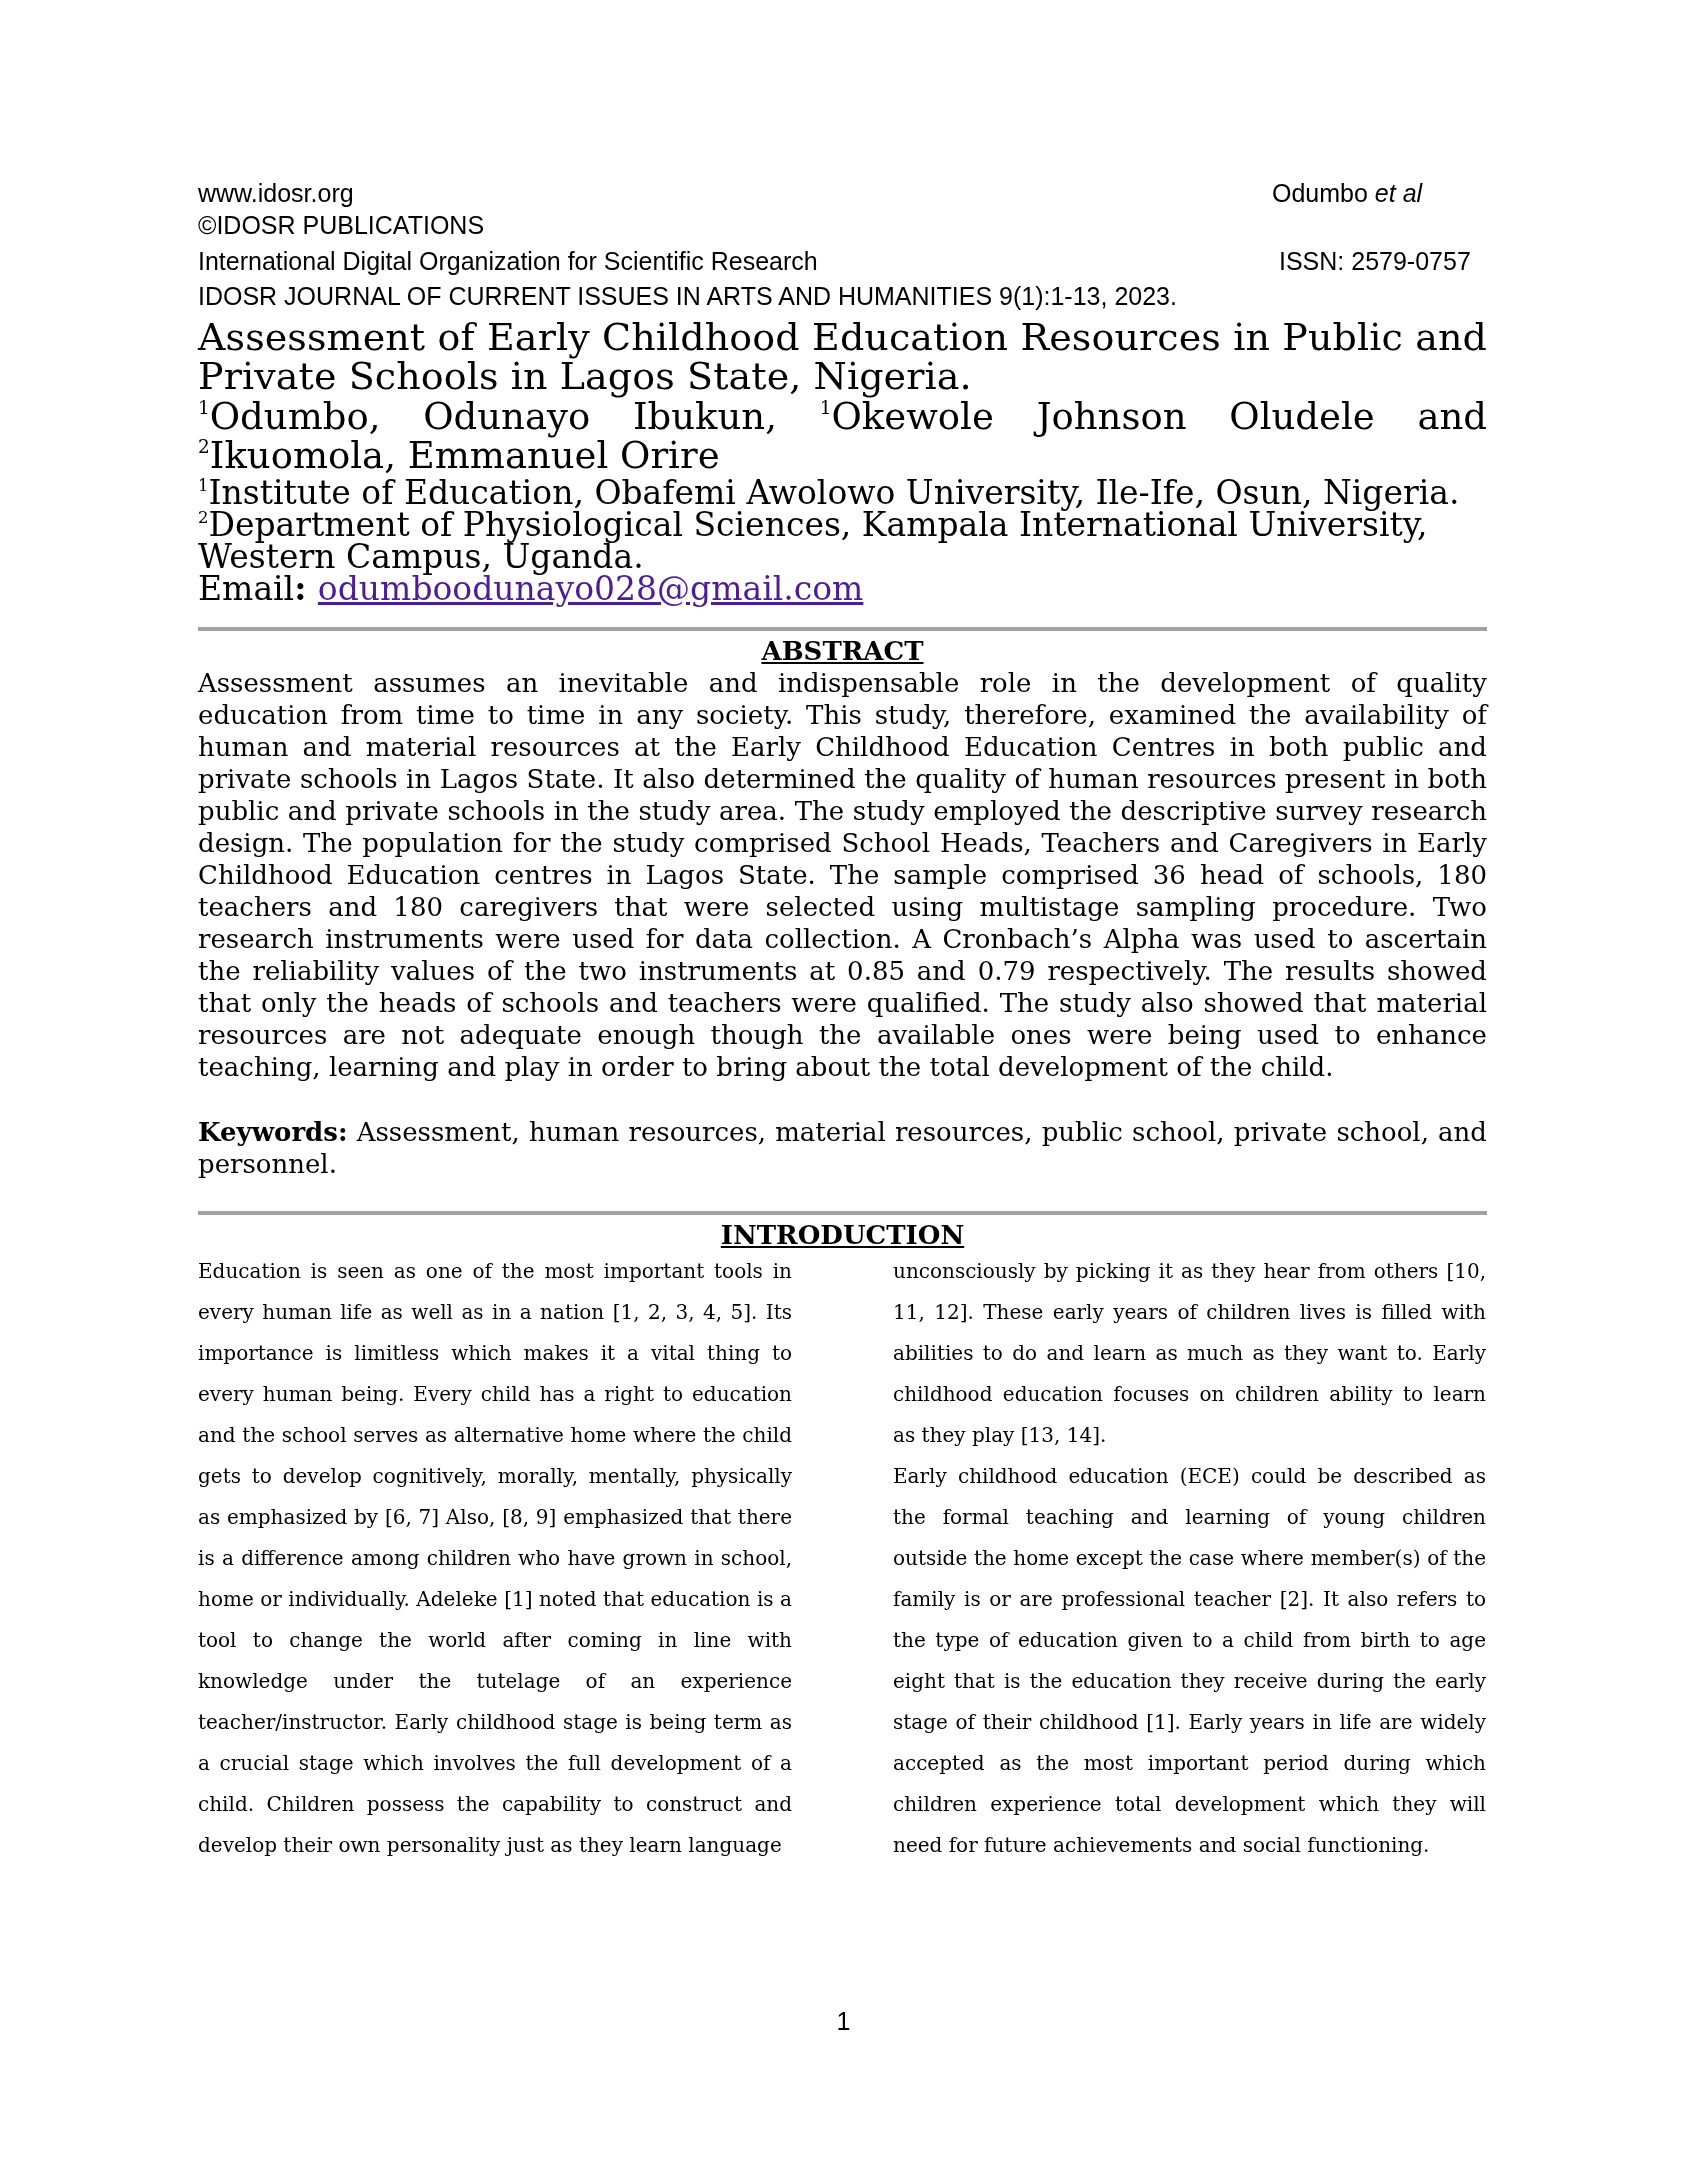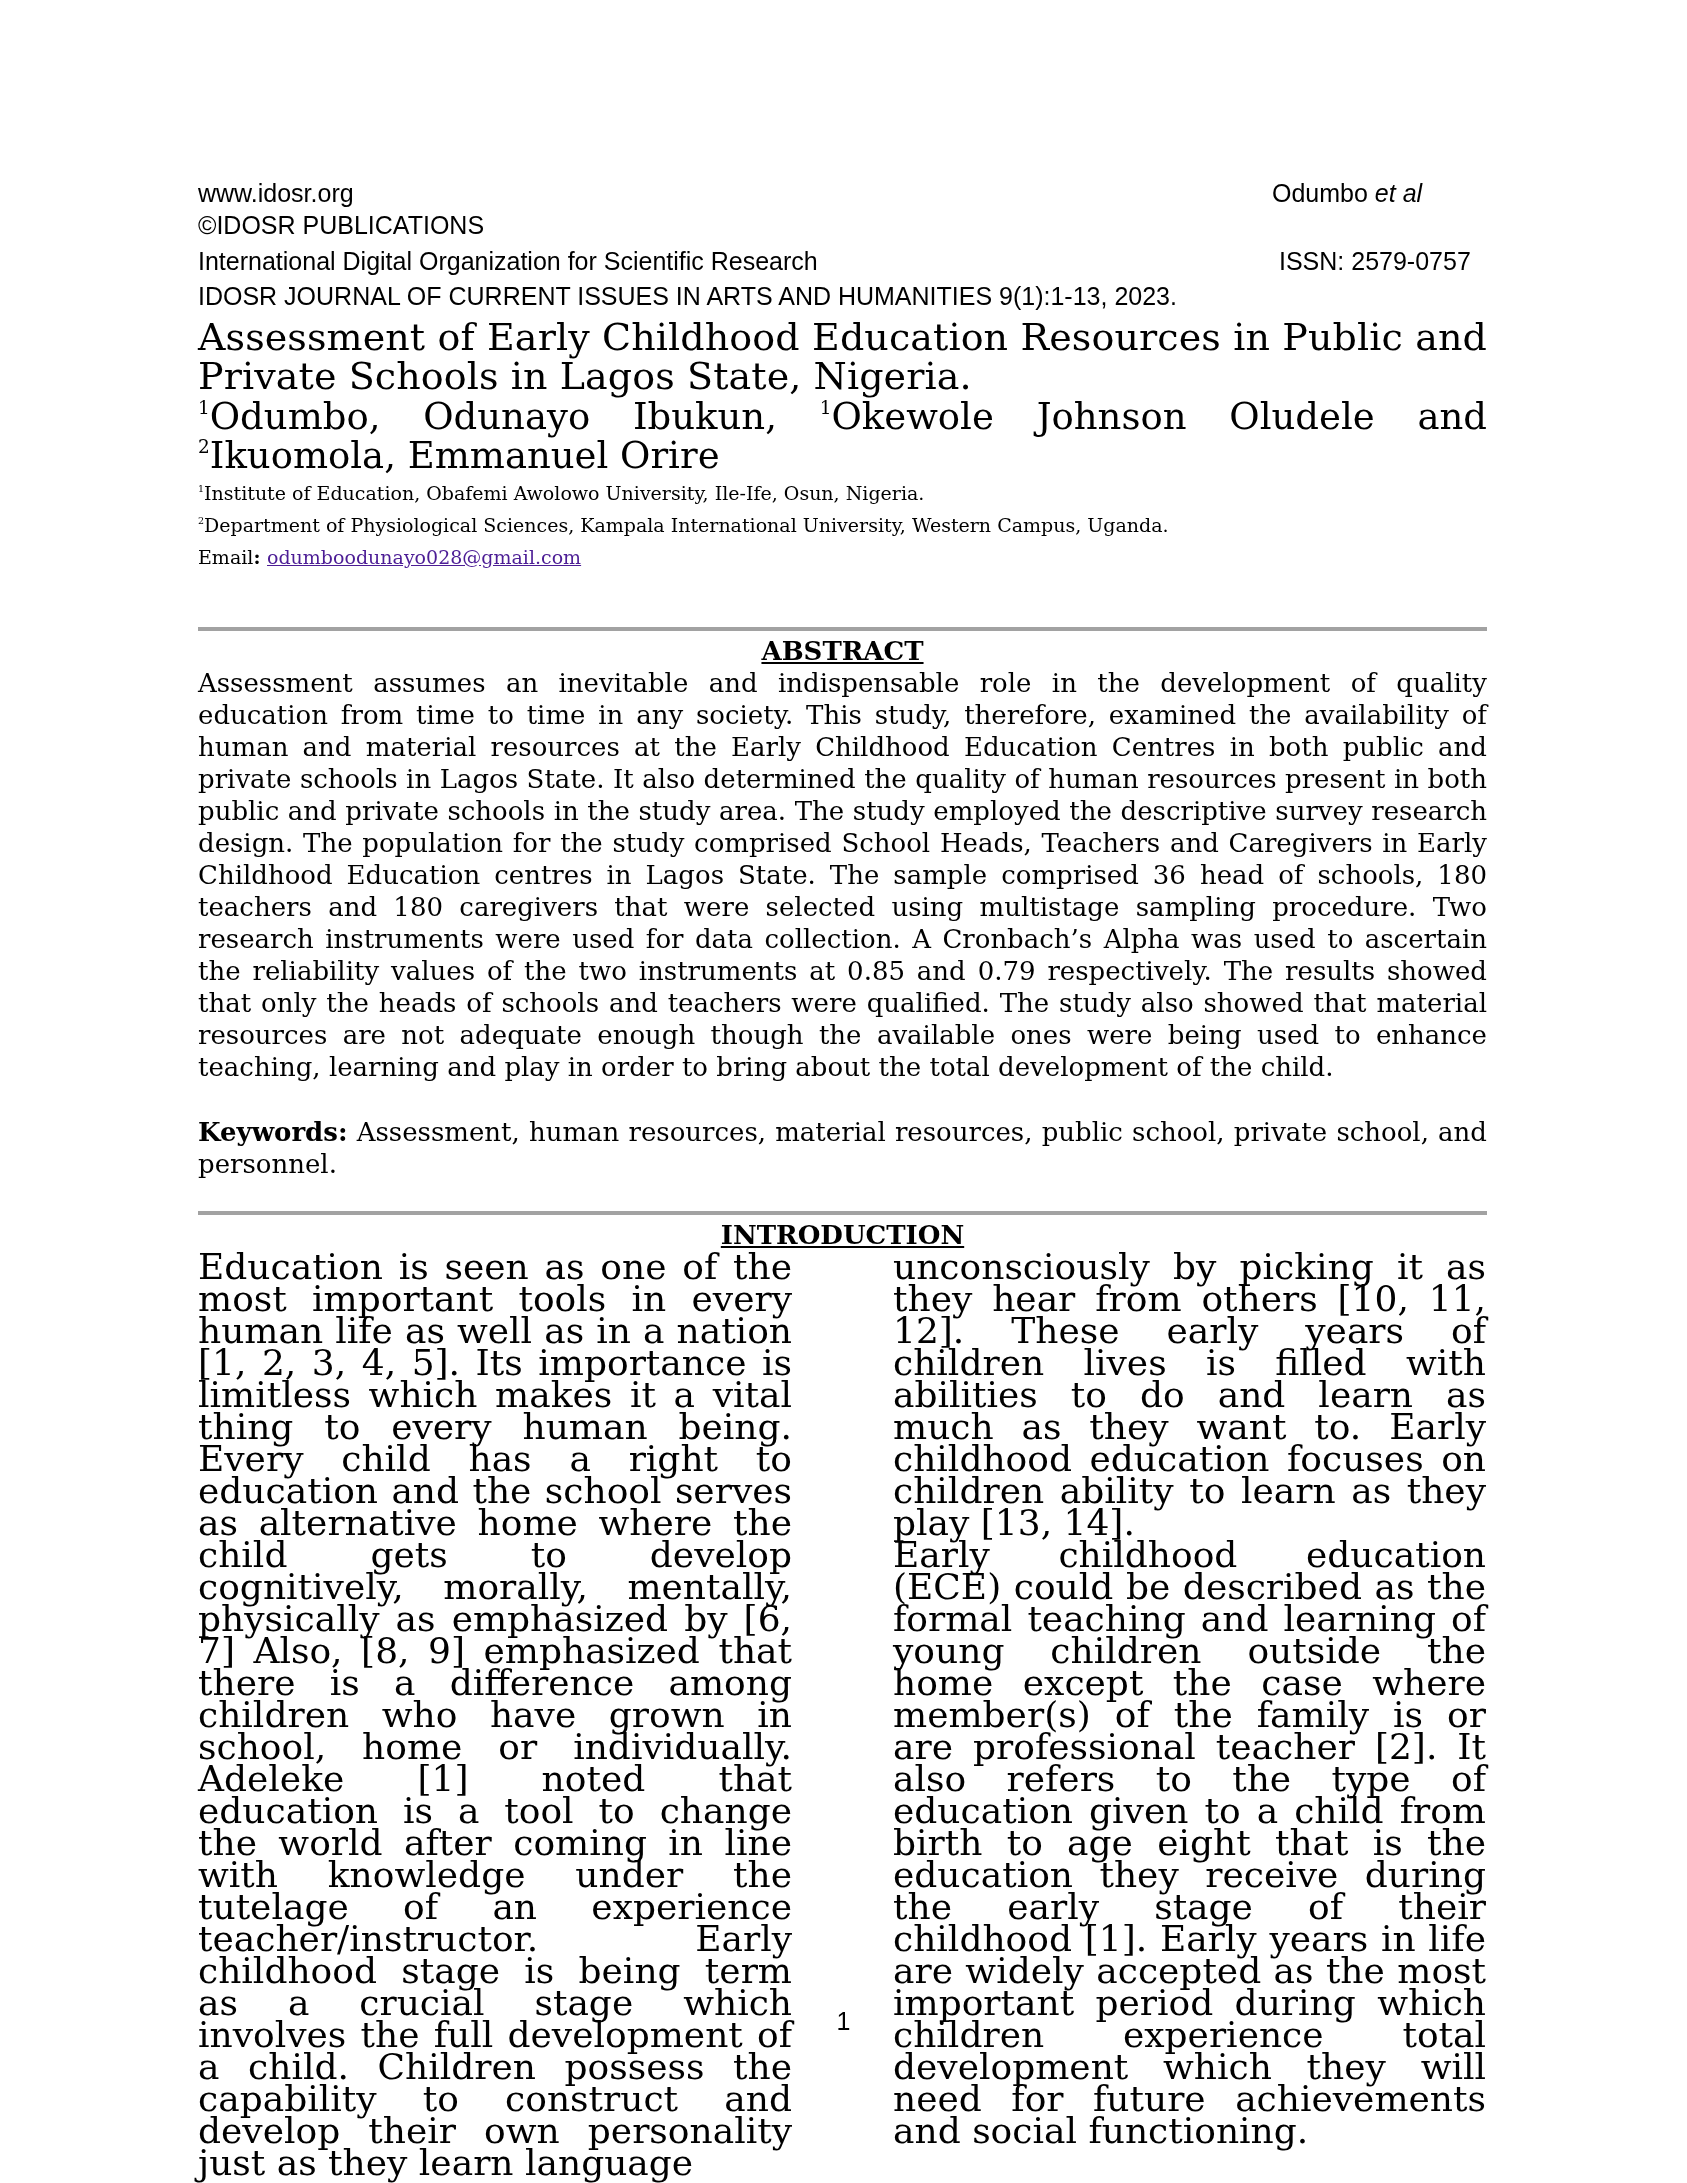--- a/index.html
+++ b/index.html
@@ -15,39 +15,39 @@
   .hdr-1 .right { left: 1074px; }
   .hdr-3 .right { left: 1081px; }
   .ital { font-style: italic; }
 
   .serif { font-family: "DejaVu Serif", "Liberation Serif", serif; }
 
   .title { position: absolute; left: 0; top: 318px; width: 1289px; font-size: 38px; line-height: 39px; text-align: justify; text-align-last: left; letter-spacing: 0.1px; }
   .authors { position: absolute; left: 0; top: 397px; width: 1289px; font-size: 37px; line-height: 39px; text-align: justify; }
   sup { font-size: 0.5em; vertical-align: 0.8em; line-height: 0; }
 
-  .affil { position: absolute; left: 0; top: 477px; width: 1289px; font-size: 19px; line-height: 32px; }
+  .affil { position: absolute; left: 0; top: 477px; width: 1289px; font-size: 33px; line-height: 32px; }
   .affil div { white-space: normal; }
   .email-label { }
   .email-colon { font-weight: bold; }
   .email-link { color: #4c1d95; text-decoration: underline; cursor: pointer; }
 
   .rule { position: absolute; left: 0; width: 1289px; height: 3.6px; background: #a2a2a2; }
   .rule-1 { top: 627px; }
   .rule-2 { top: 1211px; }
 
   .section-head { position: absolute; left: 0; width: 1289px; text-align: center; font-weight: bold; font-size: 26px; line-height: 32px; text-decoration: underline; }
   .abs-head { top: 635px; }
   .intro-head { top: 1219px; }
 
   .abstract { position: absolute; left: 0; top: 667px; width: 1289px; font-size: 26px; line-height: 32px; text-align: justify; }
   .keywords { position: absolute; left: 0; top: 1116px; width: 1289px; font-size: 26px; line-height: 32px; text-align: justify; }
   .kw-label { font-weight: bold; }
 
-  .col { position: absolute; top: 1251px; font-size: 36px; line-height: 32px; text-align: justify; }
+  .col { position: absolute; top: 1251px; font-size: 20px; line-height: 41px; text-align: justify; }
   .col-left { left: 0; width: 594px; }
   .col-right { left: 695px; width: 593px; }
   .col p { margin: 0; }
 
   .page-num { position: absolute; left: 0; top: 2005px; width: 1687px; text-align: center; font-family: "Liberation Sans", "DejaVu Sans", sans-serif; font-size: 25px; line-height: 32px; }
 </style>
 </head>
 <body>
 
 <div class="page">

